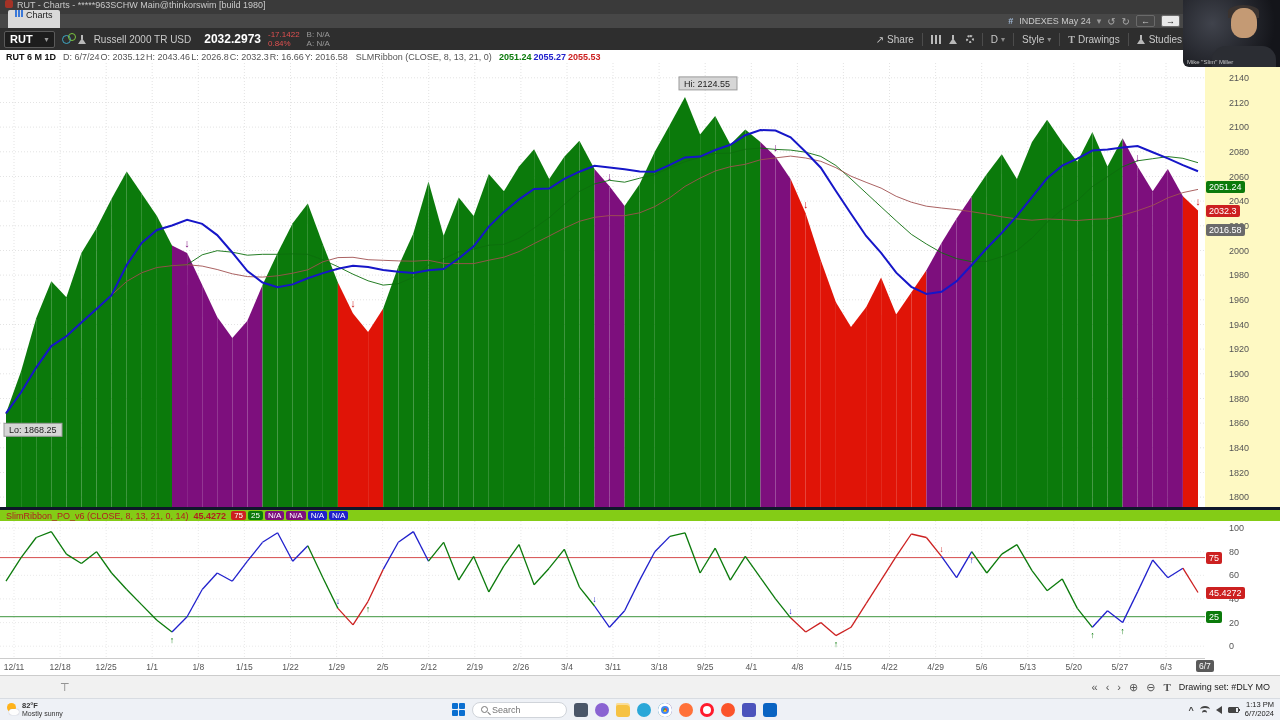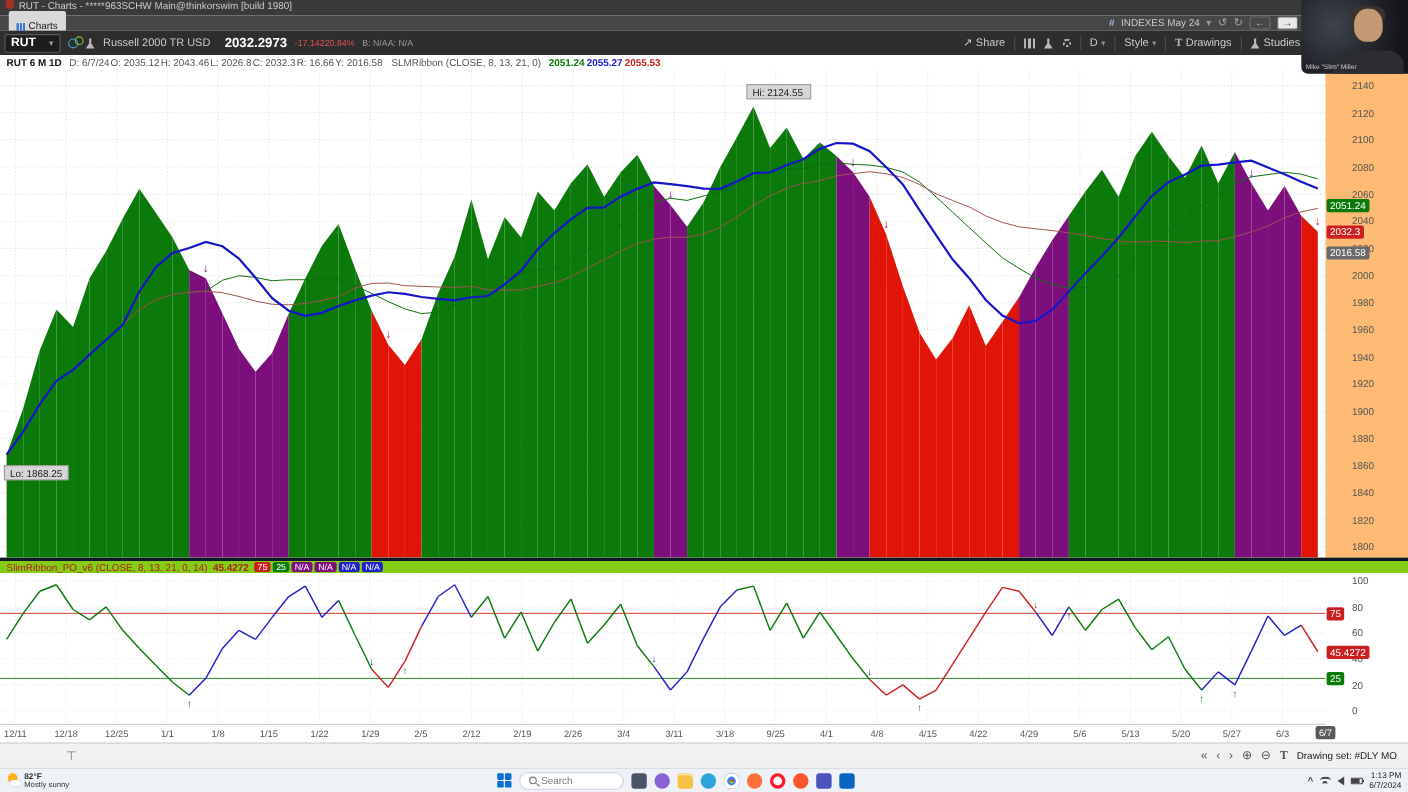--- a/index.html
+++ b/index.html
@@ -3,56 +3,56 @@
 <meta charset="utf-8">
 <style>
 *{margin:0;padding:0;box-sizing:border-box}
 html,body{width:1280px;height:720px;background:#000}
 .screen{position:relative;width:1280px;height:720px;background:#fff;font-family:"Liberation Sans",sans-serif;overflow:hidden}
 
 .titlebar{position:absolute;top:0;left:0;right:0;height:14px;background:#3a3a3a;color:#c9c9c9;font-size:9px;display:flex;align-items:flex-start;gap:4px;padding:0 5px}
 .app-ico{width:8px;height:8px;background:#a43226;border-radius:2px;flex:0 0 auto}
 
 .tabbar{position:absolute;top:14px;left:0;right:0;height:14px;background:#474747}
-.charts-tab{position:absolute;left:8px;bottom:0;display:flex;align-items:flex-end;gap:3px;background:#d9d9d9;color:#222;font-size:9px;padding:0 7px;height:18px;border-radius:2px 2px 0 0}
+.charts-tab{position:absolute;left:8px;bottom:0;display:flex;align-items:flex-start;gap:3px;background:#d9d9d9;color:#222;font-size:9px;padding:0 7px;height:18px;border-radius:2px 2px 0 0}
 .tab-ico{width:8px;height:7px;background:repeating-linear-gradient(90deg,#3a78d8 0 2px,transparent 2px 3px)}
 .wl-cluster{position:absolute;right:100px;top:1px;display:flex;align-items:center;gap:6px;color:#c9c9c9;font-size:9px}
 .wl-cluster .hash{color:#9fb7d4;font-weight:bold}
 .navbox{border:1px solid #6a6a6a;padding:0 4px;border-radius:2px;font-size:9px;line-height:10px;color:#ccc}
 .navbox.active{background:#e8e8e8;color:#222}
 .histo{color:#aaa;font-size:10px}
 
 .toolbar{position:absolute;top:28px;left:0;right:0;height:22px;background:#2e2e2e;display:flex;align-items:center;padding:0 98px 0 4px;gap:7px;color:#c9c9c9;font-size:10px}
 .symbol-box{display:flex;align-items:center;gap:12px;background:#1d1d1d;border:1px solid #5a5a5a;color:#fff;font-weight:bold;font-size:11px;padding:0 5px;height:17px;border-radius:2px}
 .symbol-box .dd{color:#9a9a9a;font-size:8px;font-weight:normal}
 .link-ico{width:9px;height:9px;border:1.5px solid #3fa7c4;border-radius:50%;position:relative}
 .link-ico::after{content:"";position:absolute;left:5px;top:-3px;width:6px;height:6px;border:1.5px solid #7ac43f;border-radius:50%}
 .flask{display:inline-block;width:9px;height:9px;position:relative}
 .flask::before{content:"";position:absolute;left:3.5px;top:0;width:2px;height:4px;background:#b9b9b9}
 .flask::after{content:"";position:absolute;left:0;top:3px;border-left:4.5px solid transparent;border-right:4.5px solid transparent;border-bottom:6px solid #b9b9b9}
 .price-big{color:#fff;font-weight:bold;font-size:12px;margin-left:6px}
-.stack{display:flex;flex-direction:row;font-size:8px;line-height:9px}
+.stack{display:flex;flex-direction:column;font-size:8px;line-height:9px}
 .neg{color:#e05050}
 .dim{color:#9a9a9a}
 .tright{margin-left:auto;display:flex;align-items:center;gap:8px}
 .vdiv{width:1px;height:13px;background:#4c4c4c}
 .tbtn{display:flex;align-items:center;gap:3px;cursor:default}
 .tbtn .dd{color:#8a8a8a;font-size:8px}
 .cols-ico{width:10px;height:9px;background:repeating-linear-gradient(90deg,#b9b9b9 0 2px,transparent 2px 4px)}
 .gear-ico{width:8px;height:8px;border:2px dotted #b9b9b9;border-radius:50%}
 .t-ico{font-weight:bold;color:#b9b9b9;font-size:10px;font-family:"Liberation Serif",serif}
 
 .chart-header{position:absolute;top:50px;left:0;right:0;height:13px;background:#fff;display:flex;align-items:center;gap:7px;font-size:9px;color:#555;padding:0 6px}
 .ch-title{color:#111;font-weight:bold}
 .chf{margin-right:1px}
 .sv{font-weight:bold;margin-right:2px}
 
 #price-svg{position:absolute;top:63px;left:0;background:#fff}
 #osc-svg{position:absolute;top:521px;left:0;background:#fff}
-#price-axis{position:absolute;top:63px;left:1205px;width:75px;height:444px;background:#fdba74}
+#price-axis{position:absolute;top:63px;left:1205px;width:75px;height:444px;background:#fef9c3}
 #osc-axis{position:absolute;top:521px;left:1205px;width:75px;height:137px;background:#fff}
 .tick{position:absolute;left:24px;font-size:9px;color:#555}
 .chip{position:absolute;left:1px;font-size:9px;color:#fff;padding:0 3px;border-radius:2px;line-height:12px;white-space:nowrap}
 
 .study-header{position:absolute;top:507px;left:0;right:0;height:14px;background:#84cc16;border-top:3px solid #0f172a;display:flex;align-items:center;gap:5px;font-size:9px;padding:0 6px}
 .sh-label{color:#b02020}
 .sh-value{color:#b02020;font-weight:bold}
 .sh-chip{color:#fff;font-size:8px;padding:0 3px;border-radius:2px;line-height:10px}
 
 #x-axis{position:absolute;top:658px;left:0;width:1205px;height:17px;background:#fff;border-top:1px solid #ccc}

